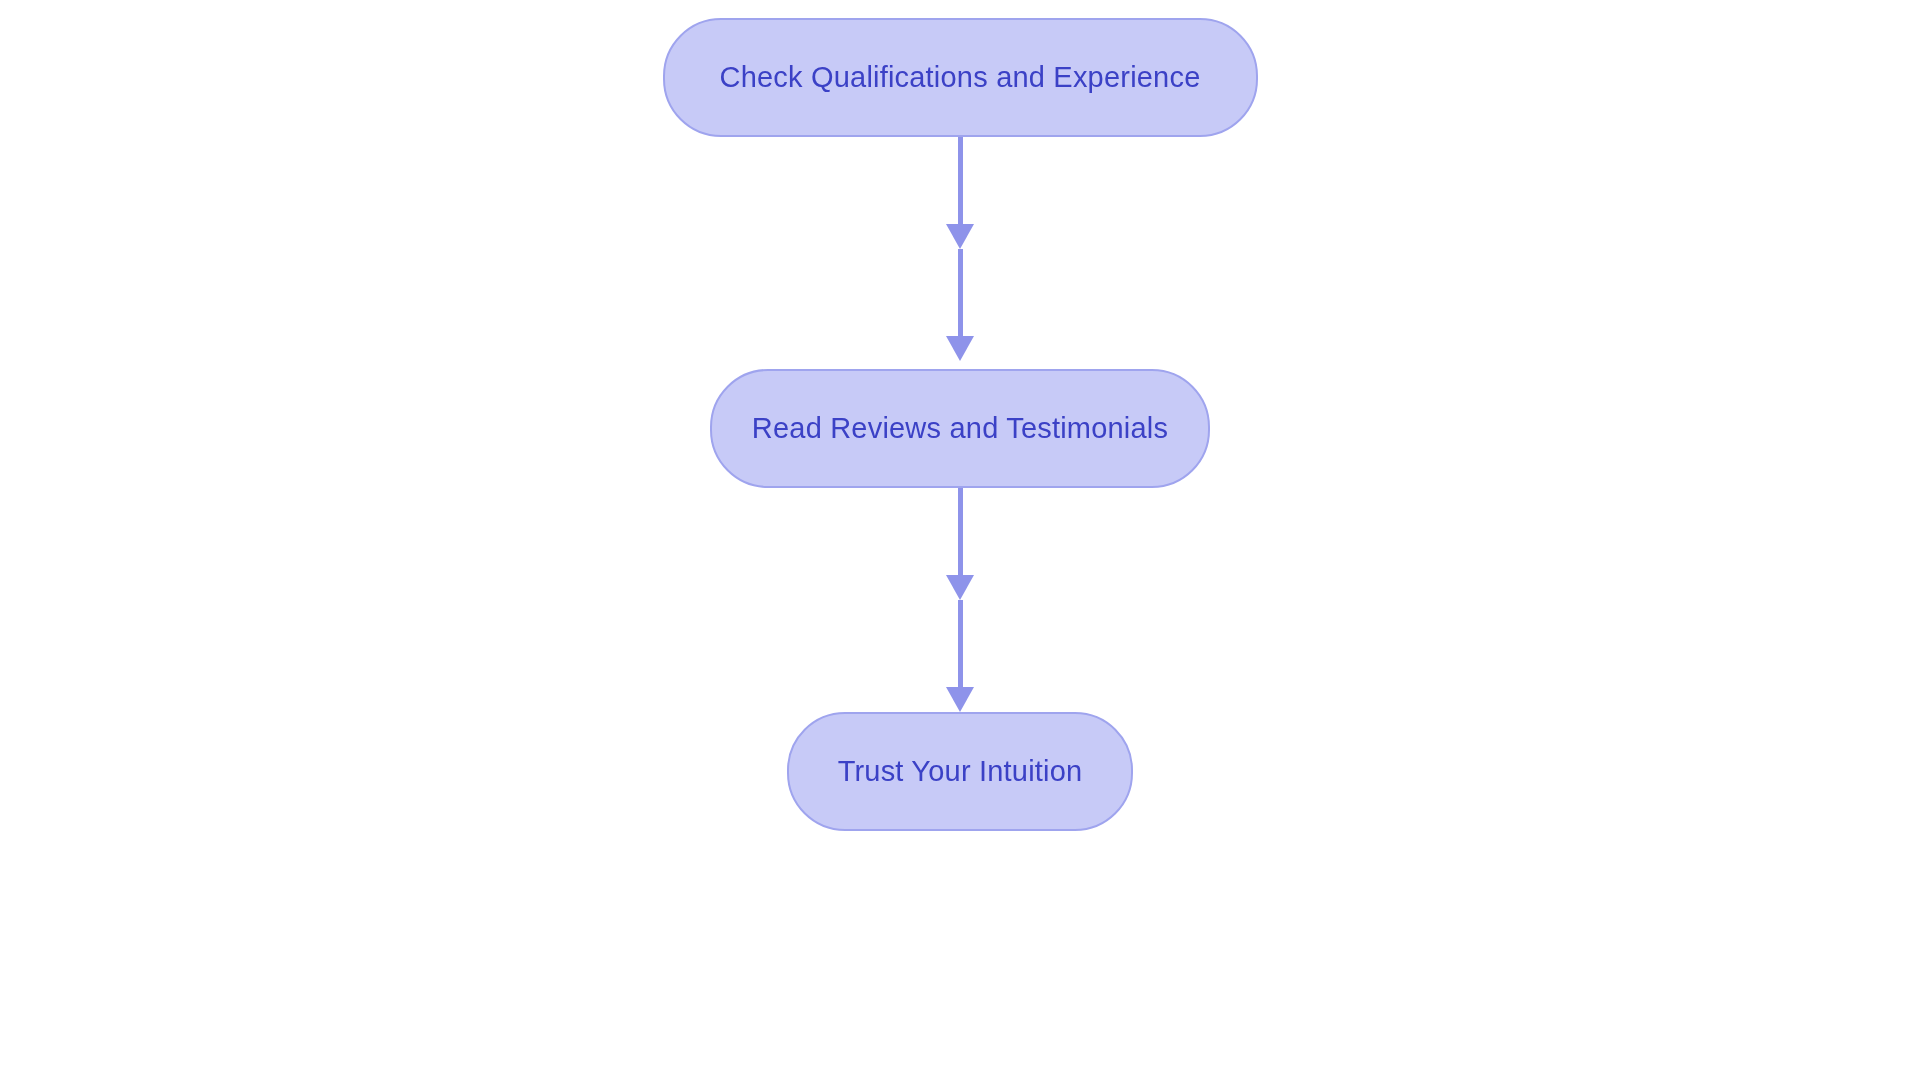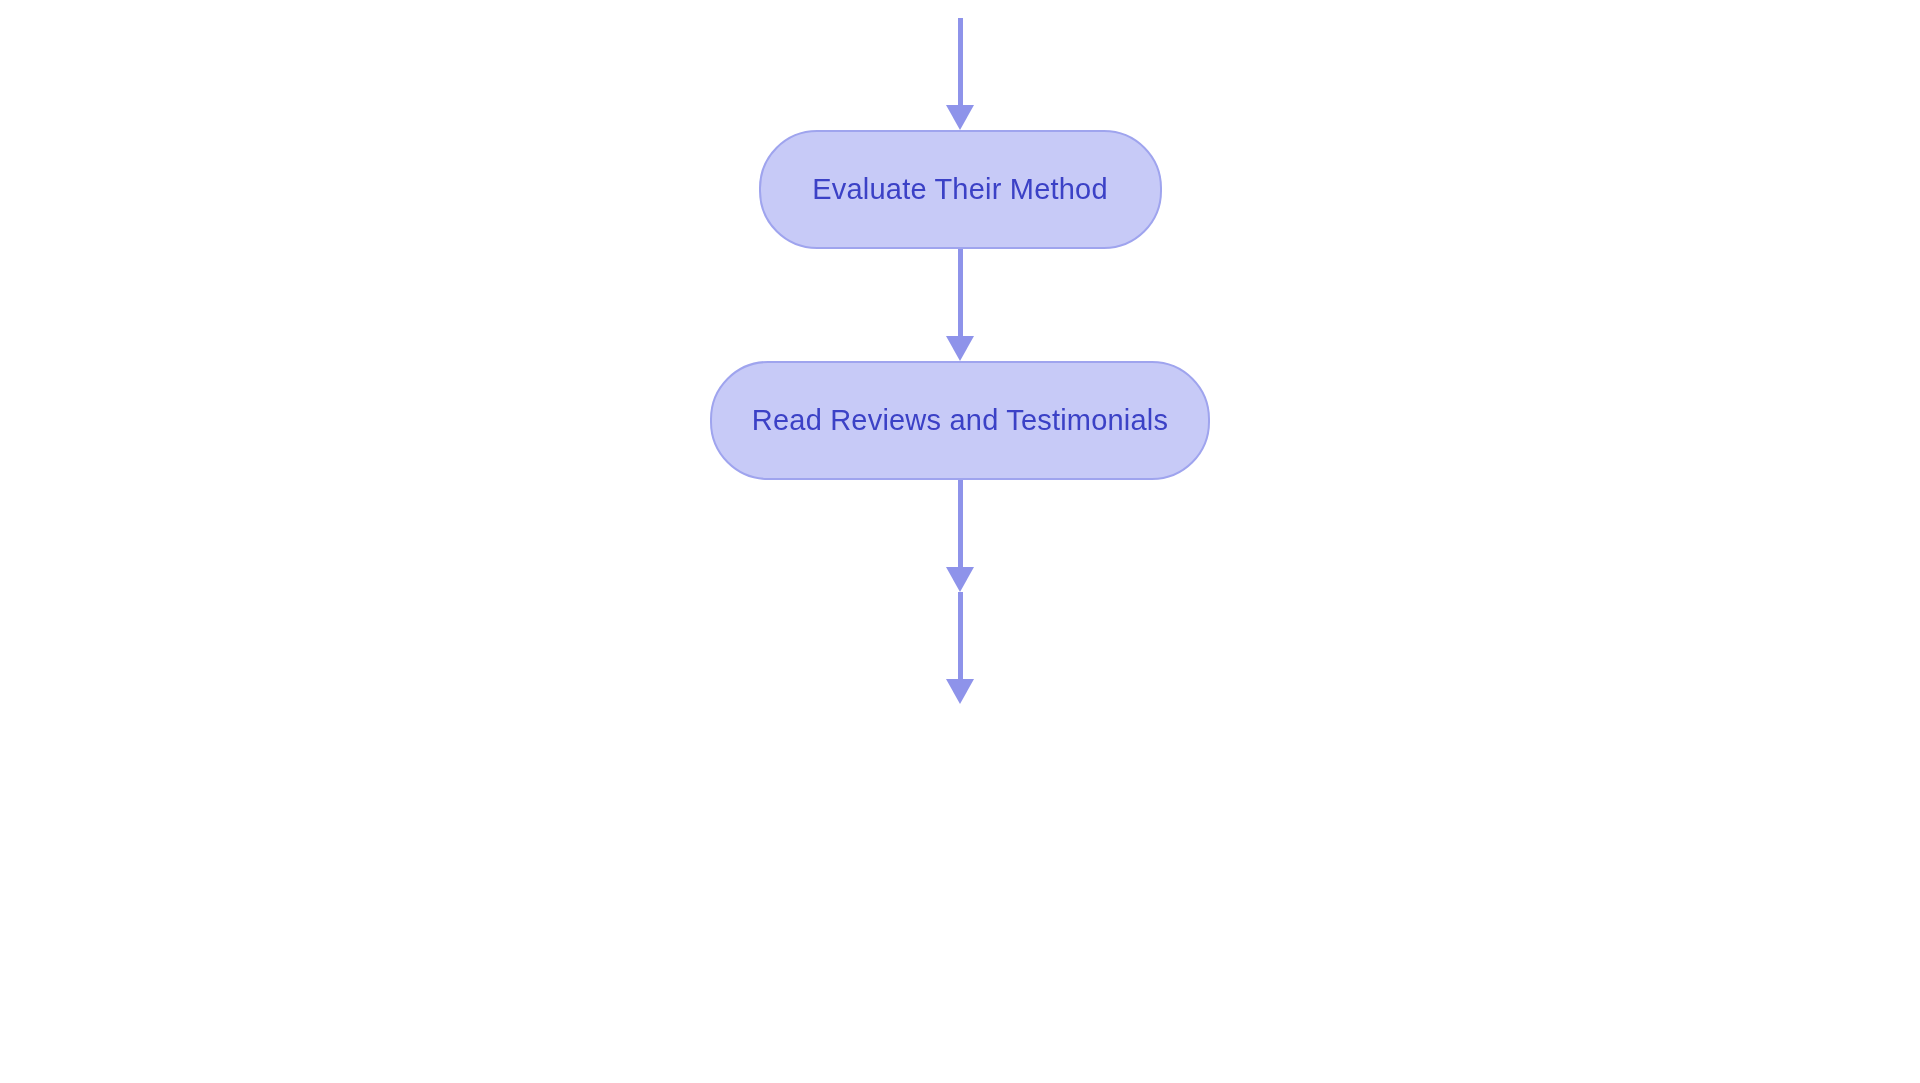--- a/index.html
+++ b/index.html
@@ -39,21 +39,21 @@
   }
   .node span{
     color:var(--node-text);
     font-size:29px;
     font-weight:400;
     letter-spacing:0.2px;
     white-space:nowrap;
   }
   .w1{width:595px;}
   .w2{width:403px;}
-  .w3{width:500px;}
+  .w3{width:500px;margin-top:8px;}
   .w4{width:432px;}
   .w5{width:346px;}
   .arrow{
     height:112px;
     width:28px;
     display:flex;
     flex-direction:column;
     align-items:center;
     flex:0 0 auto;
   }
@@ -69,29 +69,29 @@
     border-right:14px solid transparent;
     border-top:25px solid var(--arrow);
   }
 </style>
 </head>
 <body>
 
 <div class="canvas">
   <div class="flow-column">
 
+    <div class="node w1">
+      <span>Check Qualifications and Experience</span>
+    </div>
 
     <div class="arrow">
       <div class="shaft"></div>
       <div class="head"></div>
     </div>
 
-    <div class="node w2">
-      <span>Evaluate Their Method</span>
-    </div>
 
     <div class="arrow">
       <div class="shaft"></div>
       <div class="head"></div>
     </div>
 
     <div class="node w3">
       <span>Read Reviews and Testimonials</span>
     </div>
 
@@ -99,15 +99,18 @@
       <div class="shaft"></div>
       <div class="head"></div>
     </div>
 
 
     <div class="arrow">
       <div class="shaft"></div>
       <div class="head"></div>
     </div>
 
+    <div class="node w5">
+      <span>Trust Your Intuition</span>
+    </div>
 
   </div>
 </div>
 
 </body></html>

